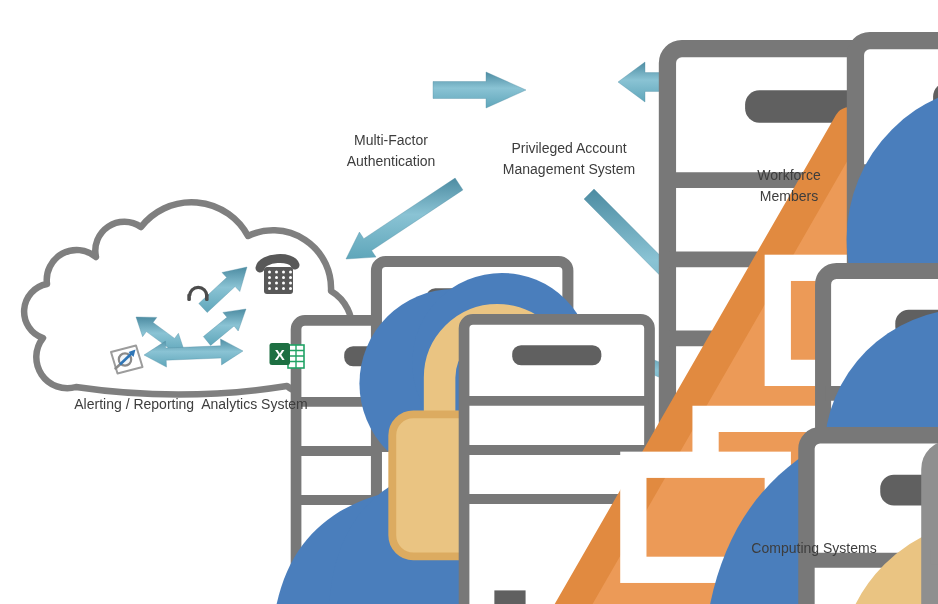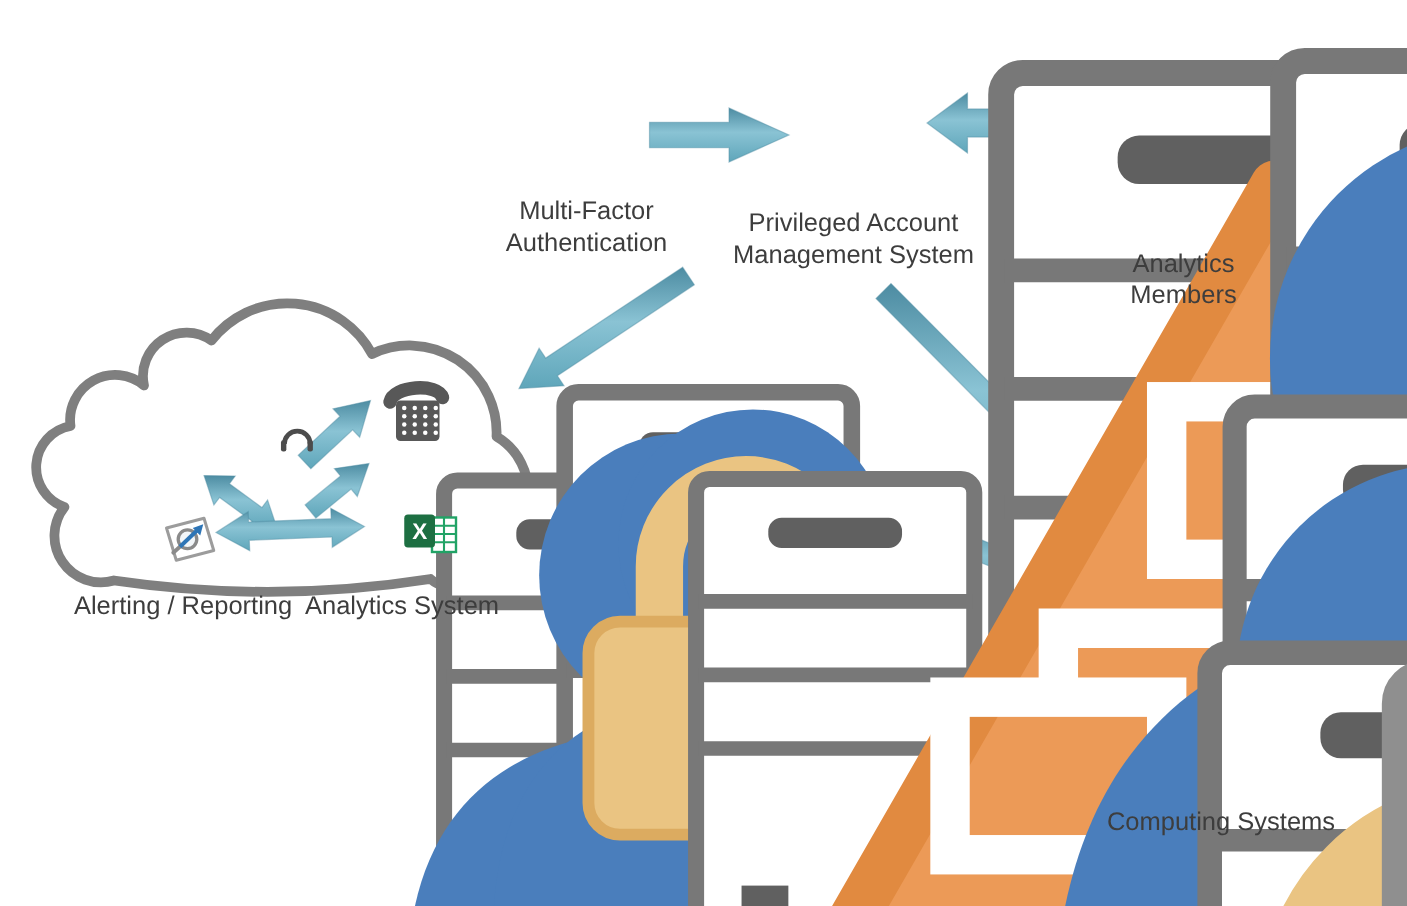--- a/index.html
+++ b/index.html
@@ -1,20 +1,20 @@
 <!DOCTYPE html>
 <html><head>
 <meta charset="utf-8">
 <style>
   html,body{margin:0;padding:0;background:#fff;}
   #stage{position:relative;width:938px;height:604px;background:#ffffff;overflow:hidden;
          font-family:"Liberation Sans",sans-serif;}
   #diagram-svg{position:absolute;left:0;top:0;}
   .lbl{position:absolute;transform:translate(-50%,-50%);text-align:center;white-space:pre;
-       font-size:17px;line-height:21px;color:#3d3d3d;}
+       font-size:14px;line-height:21px;color:#3d3d3d;}
   .ar{stroke:#4e8ca2;stroke-width:.8;stroke-opacity:.45;fill:url(#agrad);}
 </style>
 </head>
 <body>
 
 <div id="stage">
 <svg id="diagram-svg" width="938" height="604" viewBox="0 0 938 604">
   <defs>
     <linearGradient id="agrad" x1="0" y1="0" x2="0" y2="1">
       <stop offset="0" stop-color="#4d8ca2"></stop>
@@ -188,17 +188,17 @@
   <use href="#lap" transform="translate(780,407) scale(0.96,0.97)"></use>
   <use href="#cmp" transform="translate(725,440)"></use>
   <use href="#prt" transform="translate(835,438) scale(0.96)"></use>
   <use href="#cmp" transform="translate(781,477) scale(0.98)"></use>
 </svg>
 
 <div class="lbl" style="left:391px;top:151px">Multi-Factor
 Authentication</div>
 <div class="lbl" style="left:569px;top:159px">Privileged Account
 Management System</div>
-<div class="lbl" style="left:789px;top:186px">Analytics
+<div class="lbl" style="left:789px;top:186px">Workforce
 Members</div>
 <div class="lbl" style="left:191px;top:404px">Alerting / Reporting  Analytics System</div>
 <div class="lbl" style="left:814px;top:548px">Computing Systems</div>
 </div>
 
 </body></html>

